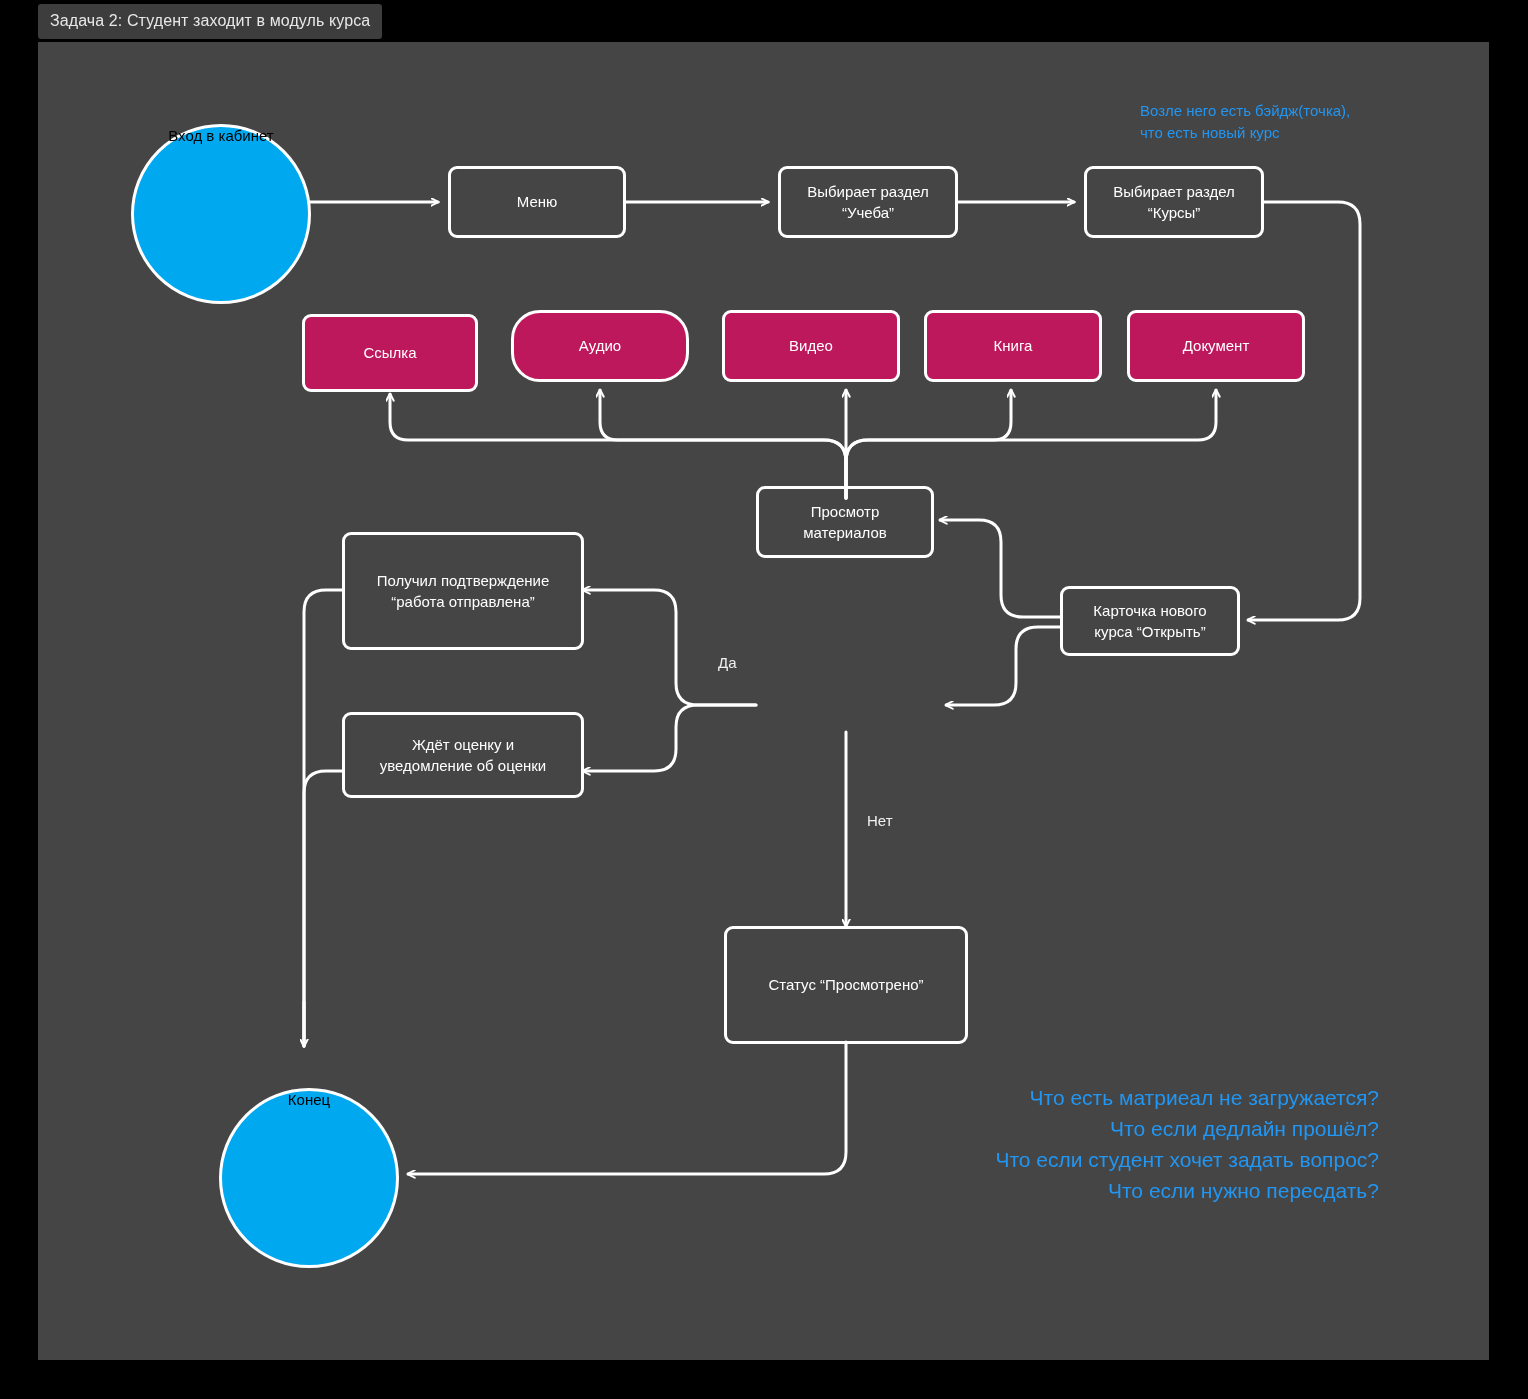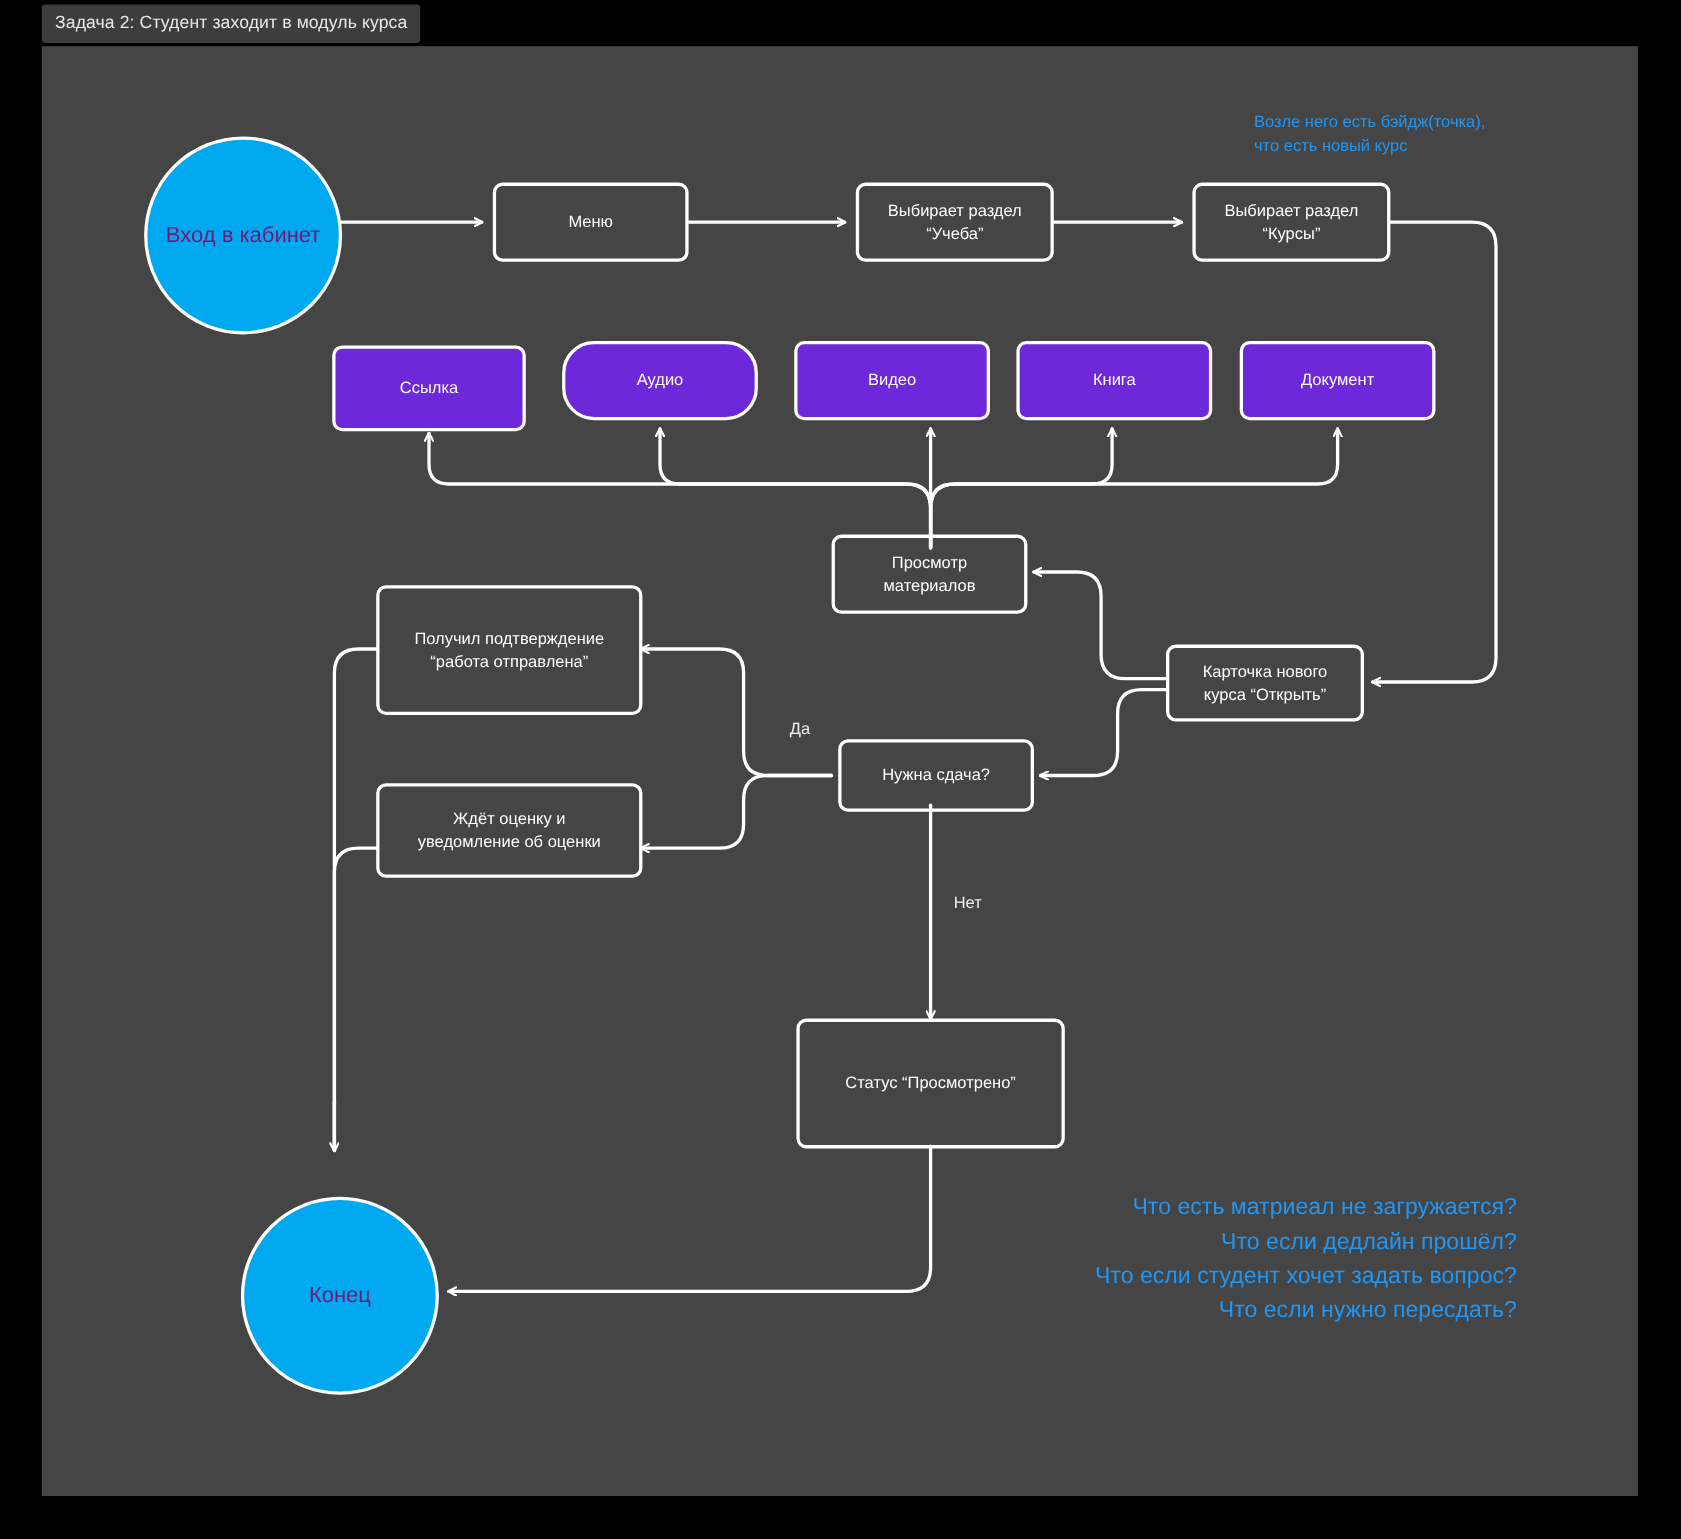--- a/index.html
+++ b/index.html
@@ -57,34 +57,34 @@
     text-align: center;
     color: #ffffff;
     font-size: 15px;
     line-height: 1.42;
     border: 3px solid #ffffff;
     border-radius: 9px;
     background: transparent;
     padding: 4px 8px;
   }
   .node.dark {
-    background: #6d28d9;
+    background: #be185d;
   }
 
   .terminator {
     position: absolute;
     box-sizing: border-box;
     border-radius: 50%;
     background: #00a8f0;
     border: 3px solid #ffffff;
     display: flex;
-    align-items: center;
+    align-items: flex-start;
     justify-content: center;
-    color: #701a75;
-    font-size: 20px;
+    color: #000000;
+    font-size: 15px;
     text-align: center;
   }
 
   .edge-label {
     position: absolute;
     color: #f0f0f0;
     font-size: 15px;
     white-space: nowrap;
   }
 
@@ -195,23 +195,20 @@
   <div class="node" style="left:718px; top:444px; width:178px; height:72px;">
     <span style="white-space:pre-line">Просмотр
 материалов</span>
   </div>
 
   <div class="node" style="left:1022px; top:544px; width:180px; height:70px;">
     <span style="white-space:pre-line">Карточка нового
 курса “Открыть”</span>
   </div>
 
-  <div class="node" style="left:724px; top:630px; width:178px; height:66px;">
-    <span>Нужна сдача?</span>
-  </div>
 
   <div class="node" style="left:304px; top:490px; width:242px; height:118px;">
     <span style="white-space:pre-line">Получил подтверждение
 “работа отправлена”</span>
   </div>
 
   <div class="node" style="left:304px; top:670px; width:242px; height:86px;">
     <span style="white-space:pre-line">Ждёт оценку и
 уведомление об оценки</span>
   </div>

